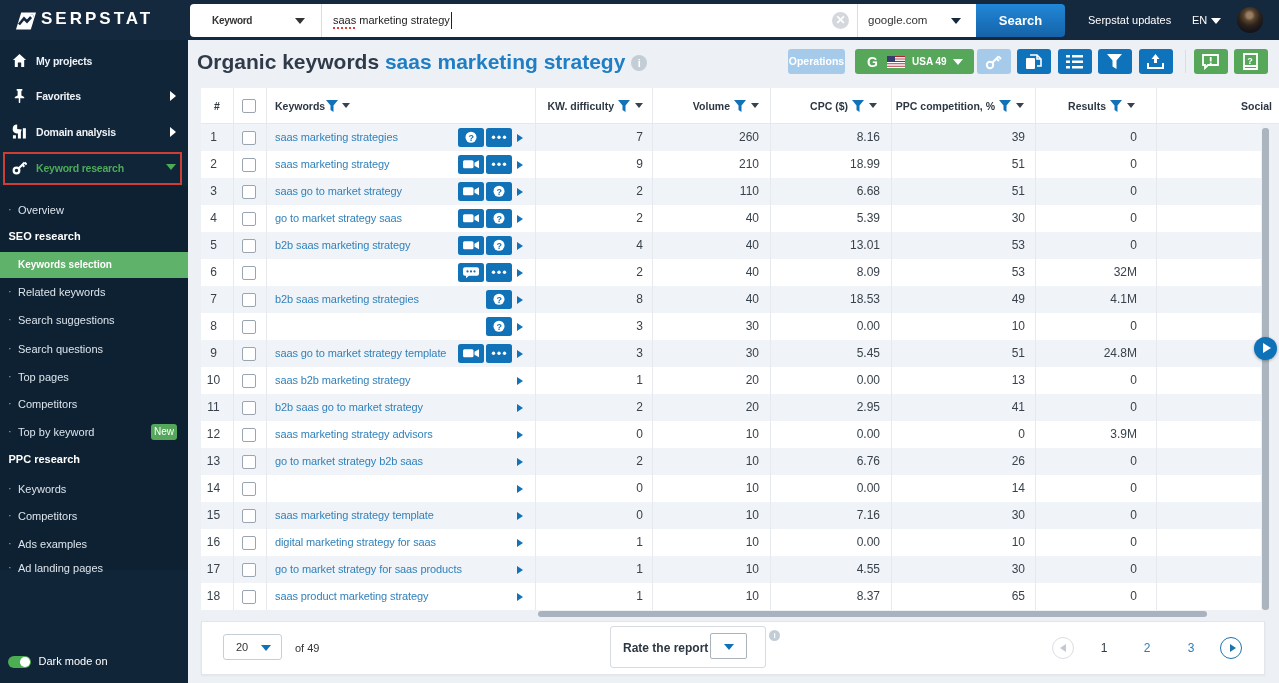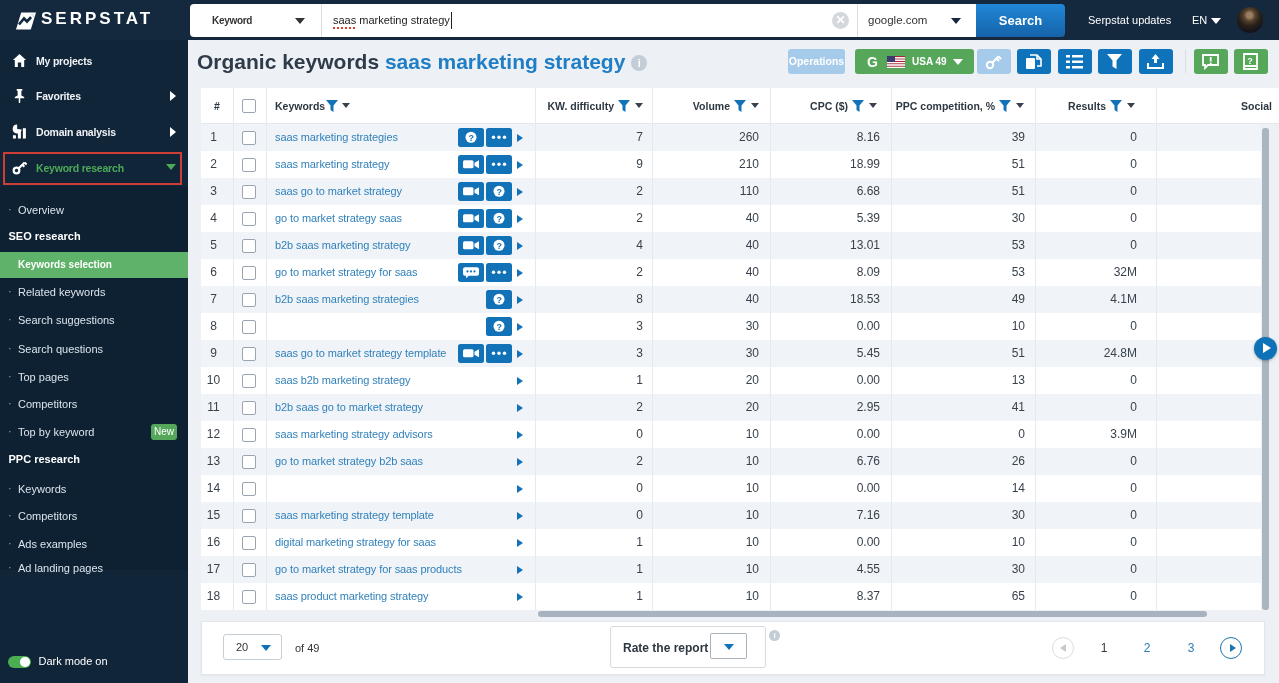--- a/index.html
+++ b/index.html
@@ -450,21 +450,20 @@
         <div class="vline" style="left:334px;height:27px;"></div>
         <div class="vline" style="left:451px;height:27px;"></div>
         <div class="vline" style="left:569px;height:27px;"></div>
         <div class="vline" style="left:690px;height:27px;"></div>
         <div class="vline" style="left:834px;height:27px;"></div>
         <div class="vline" style="left:955px;height:27px;"></div>
       </div>
       <div class="trow" style="top:135px;">
         <div class="rowidx">6</div>
         <div class="cbx"></div>
-        <div class="kwlink">go to market strategy for saas</div>
         <svg class="kico" style="left:257px;" viewBox="0 0 26 17">
           <rect x="5" y="3.5" width="16" height="8.5" rx="2" fill="#fff"></rect>
           <path d="M8 11.5 L8 14.5 L11.5 11.5 Z" fill="#fff"></path>
           <circle cx="9.5" cy="7.7" r="1.1" fill="#1172b8"></circle>
           <circle cx="13" cy="7.7" r="1.1" fill="#1172b8"></circle>
           <circle cx="16.5" cy="7.7" r="1.1" fill="#1172b8"></circle>
         </svg>
         <svg class="kico" style="left:284.5px;" viewBox="0 0 26 17">
           <circle cx="7.5" cy="8.5" r="1.7" fill="#fff"></circle>
           <circle cx="13" cy="8.5" r="1.7" fill="#fff"></circle>

